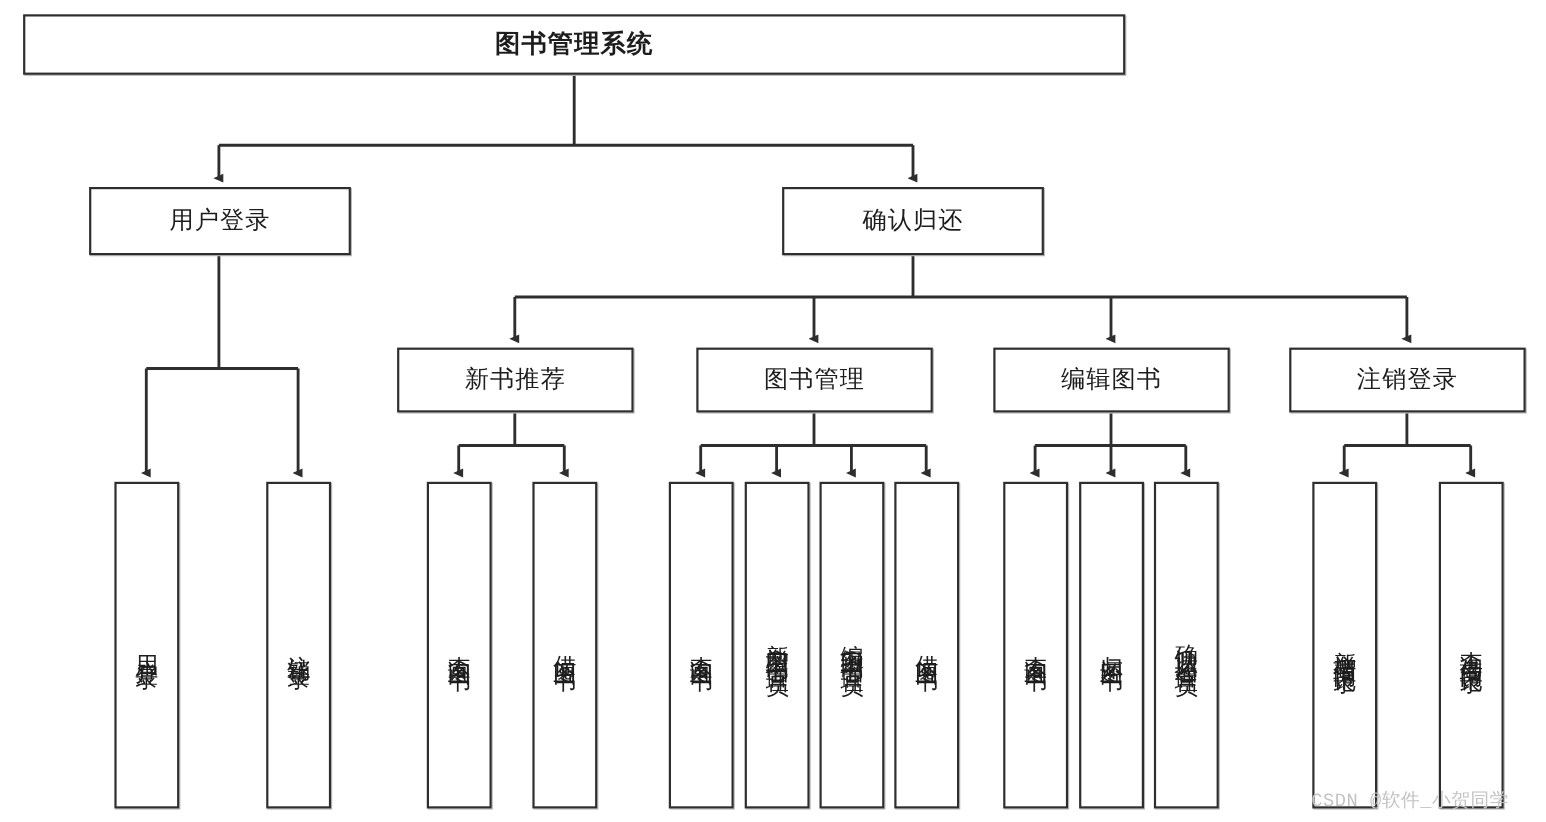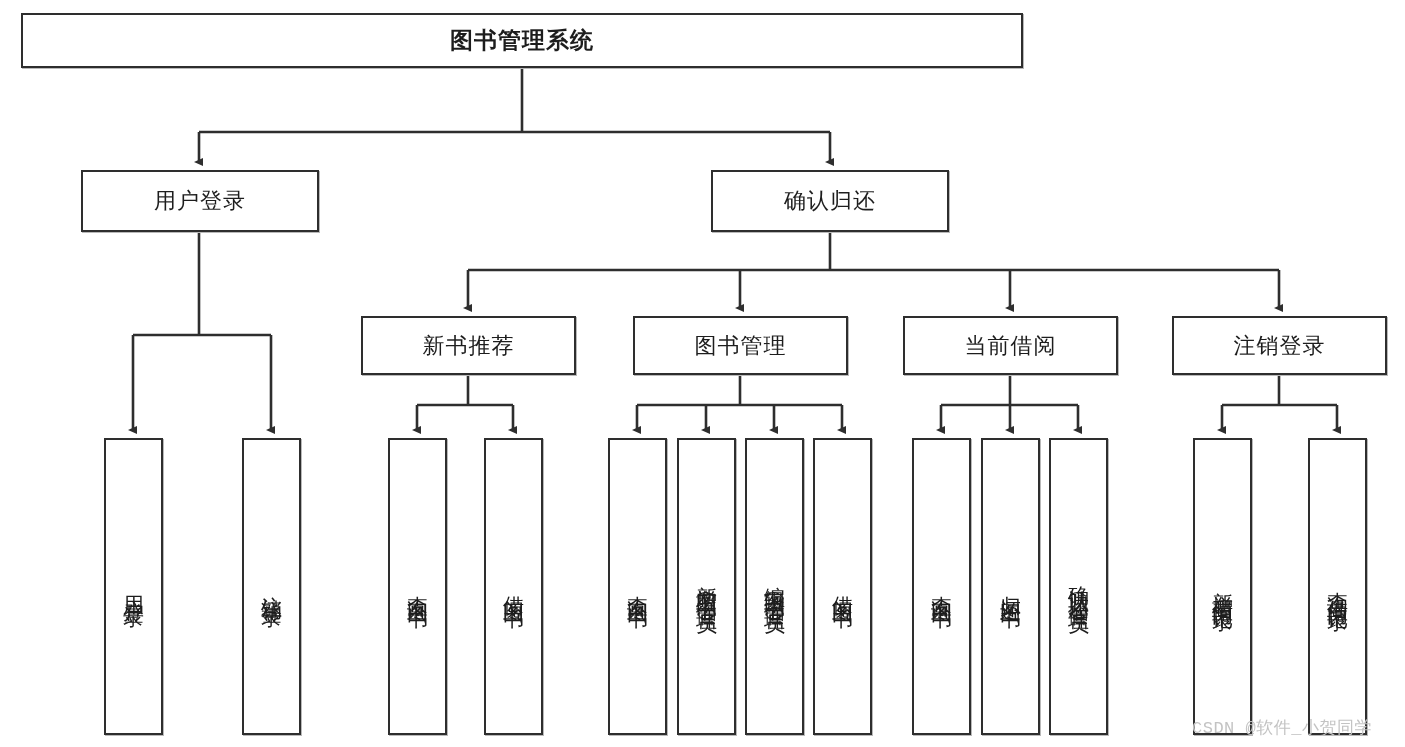--- a/index.html
+++ b/index.html
@@ -129,21 +129,21 @@
     <span class="lbl">确认归还</span>
   </div>
 
   <div class="node horiz" style="left:361px; top:316px; width:215px; height:59px;">
     <span class="lbl">新书推荐</span>
   </div>
   <div class="node horiz" style="left:633px; top:316px; width:215px; height:59px;">
     <span class="lbl">图书管理</span>
   </div>
   <div class="node horiz" style="left:903px; top:316px; width:215px; height:59px;">
-    <span class="lbl">当前借阅</span>
+    <span class="lbl">编辑图书</span>
   </div>
   <div class="node horiz" style="left:1172px; top:316px; width:215px; height:59px;">
     <span class="lbl">注销登录</span>
   </div>
 
   <div class="node vert" style="left:104px; top:438px; width:59px; height:297px;">
     <span class="lbl">用户登录</span>
   </div>
   <div class="node vert" style="left:242px; top:438px; width:59px; height:297px;">
     <span class="lbl">注销登录</span>

